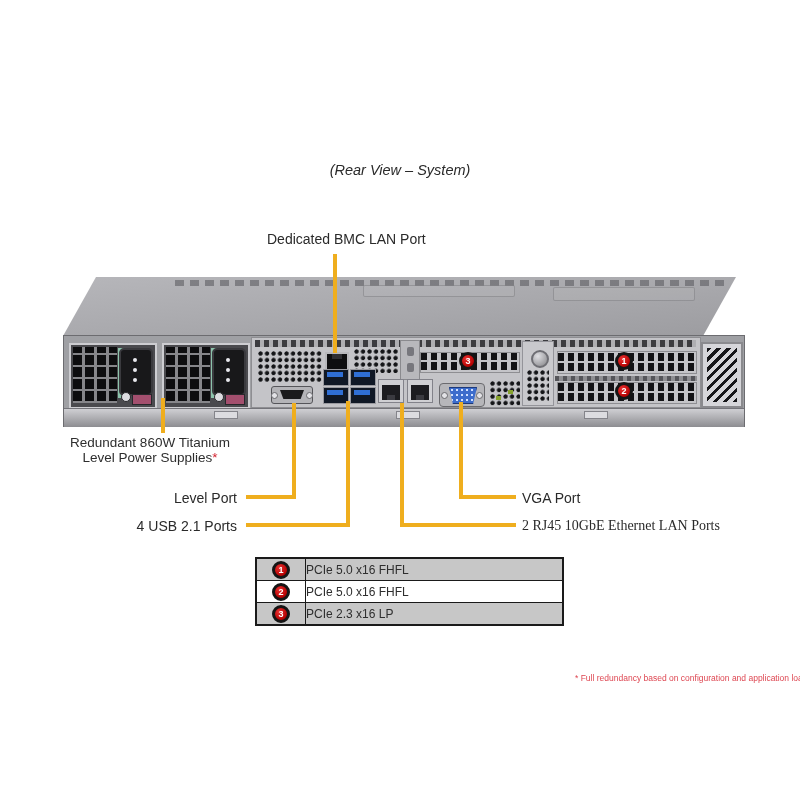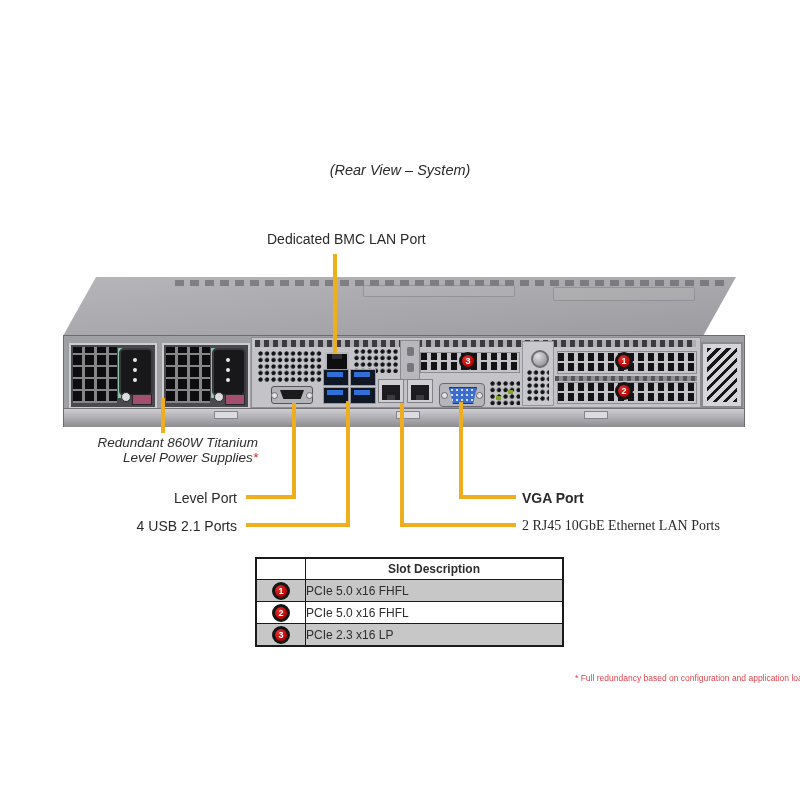--- a/index.html
+++ b/index.html
@@ -4,24 +4,24 @@
 <style>
   html,body{margin:0;padding:0;}
   body{width:800px;height:800px;background:#ffffff;position:relative;overflow:hidden;
        font-family:"Liberation Sans", sans-serif;color:#2e2e2e;}
   .abs{position:absolute;}
 
   
   .title{left:250px;top:162px;width:300px;text-align:center;font-size:14.5px;font-style:italic;color:#2a2a2a;}
   .lbl{font-size:14px;color:#2a2a2a;white-space:nowrap;}
   .bmc-label{left:257px;top:231px;margin-left:10px;}
-  .psu-label{left:78px;top:435px;width:180px;text-align:right;font-size:13.5px;line-height:15px;white-space:normal;font-style:italic;}
+  .psu-label{left:60px;top:435px;width:180px;text-align:center;font-size:13.5px;line-height:15px;white-space:normal;}
   .serial-label{left:87px;top:490px;width:150px;text-align:right;}
   .usb-label{left:87px;top:518px;width:150px;text-align:right;}
-  .vga-label{left:522px;top:490px;font-weight:bold;}
+  .vga-label{left:522px;top:490px;}
   .lan-label{left:522px;top:518px;font-family:Liberation Serif, serif;}
   .red-mark{color:#d21f2c;}
   .footnote{left:575px;top:673px;font-size:8.5px;color:#de4752;white-space:nowrap;}
 
   
   .line{position:absolute;background:#efae1e;z-index:5;}
 
   
   .chassis{left:63px;top:277px;width:682px;height:149px;z-index:1;}
   .top-cover{left:0;top:0;width:682px;height:59px;
@@ -222,24 +222,20 @@
   <span>Redundant 860W Titanium</span><br>
   <span>Level Power Supplies</span><span class="red-mark">*</span>
 </div>
 <div class="abs lbl serial-label">Level Port</div>
 <div class="abs lbl usb-label">4 USB 2.1 Ports</div>
 <div class="abs lbl vga-label">VGA Port</div>
 <div class="abs lbl lan-label">2 RJ45 10GbE Ethernet LAN Ports</div>
 
 <table class="abs slot-table">
   <tbody>
-      <tr>
-    <td class="col-num hdr"></td>
-    <td class="col-desc hdr" style="text-align:center;padding-left:0;">Slot Description</td>
-  </tr>
   <tr class="row-gray">
     <td class="col-num"><span class="badge tbadge">1</span></td>
     <td class="col-desc">PCIe 5.0 x16 FHFL</td>
   </tr>
   <tr class="row-white">
     <td class="col-num"><span class="badge tbadge">2</span></td>
     <td class="col-desc">PCIe 5.0 x16 FHFL</td>
   </tr>
   <tr class="row-gray">
     <td class="col-num"><span class="badge tbadge">3</span></td>

